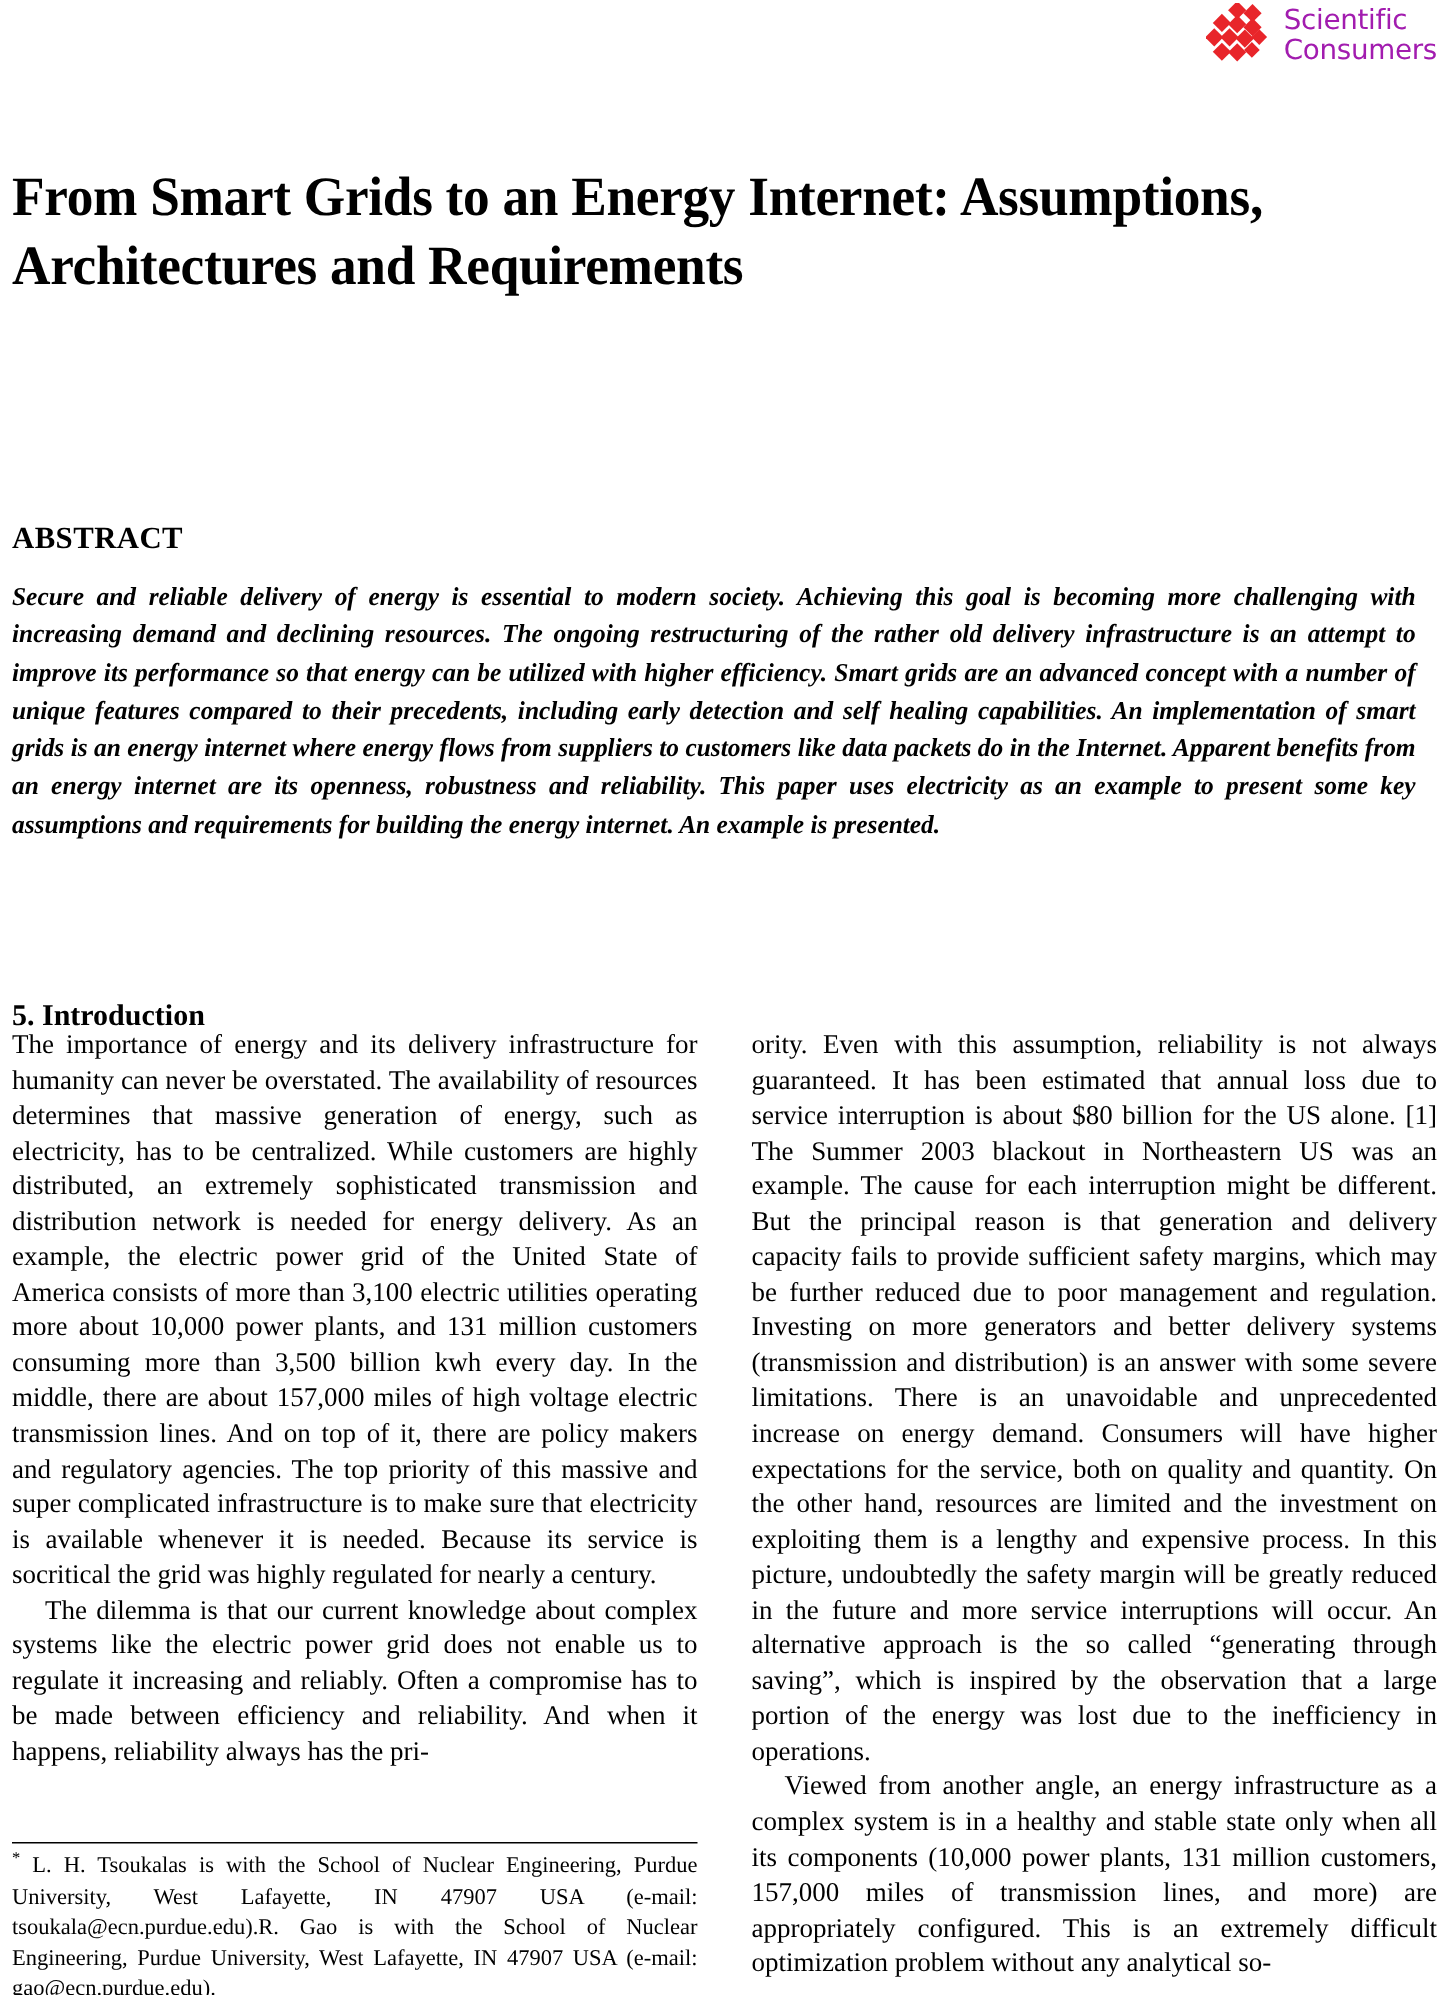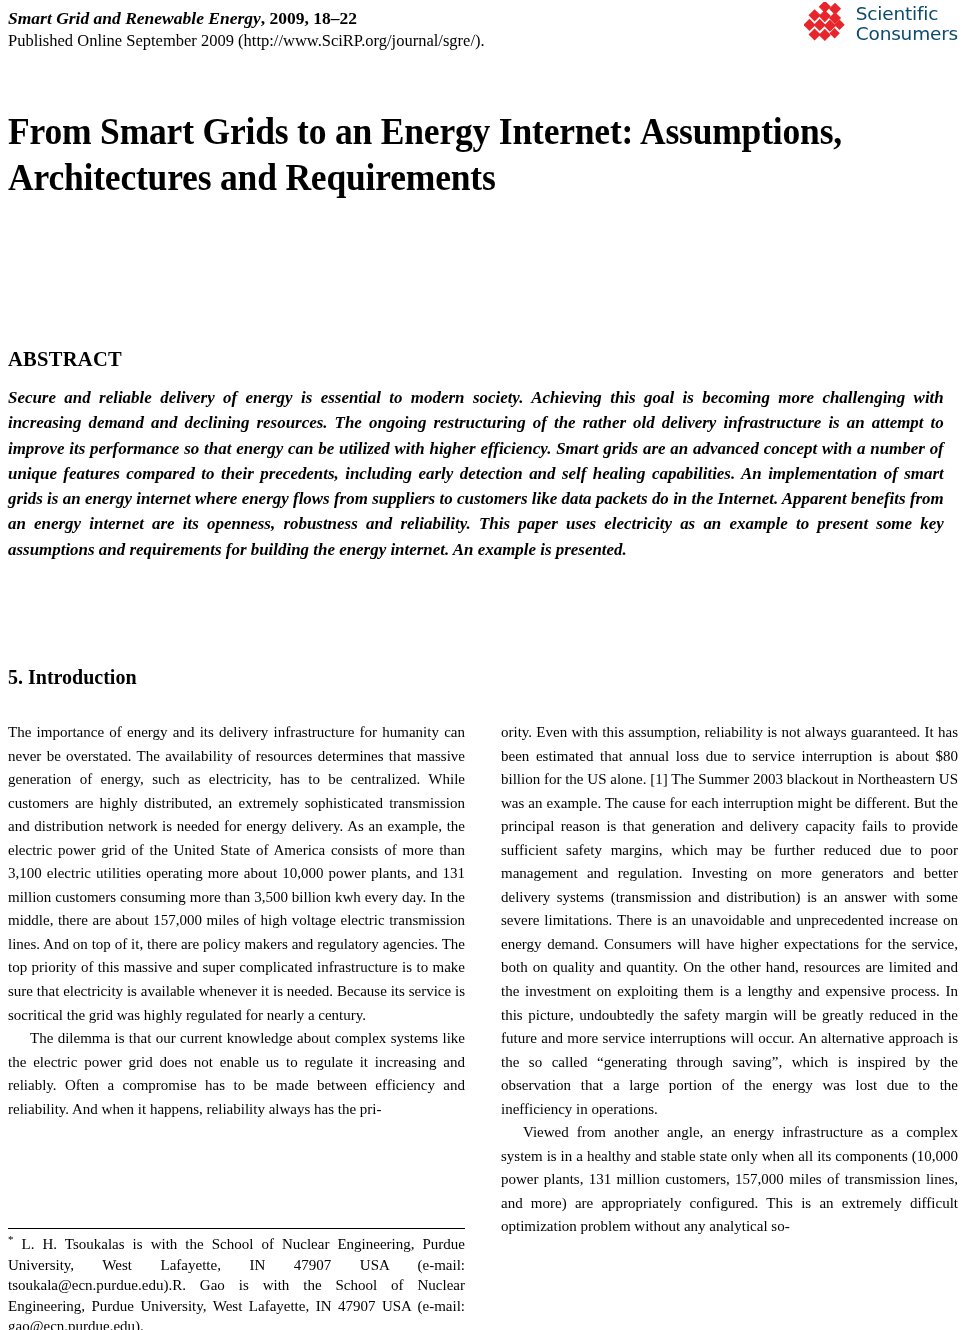--- a/index.html
+++ b/index.html
@@ -56,21 +56,21 @@
     gap: 6px;
   }
   .logo-mark {
     width: 46px;
     height: 44px;
     flex: 0 0 auto;
   }
   .logo-text {
     font-family: "DejaVu Sans", "Liberation Sans", sans-serif;
     line-height: 1.06;
-    color: #0c4a6e;
+    color: #a21caf;
   }
   .logo-text .l1 {
     display: block;
     font-size: 18.5px;
     letter-spacing: -0.2px;
   }
   .logo-text .l2 {
     display: block;
     font-size: 18.5px;
     letter-spacing: -0.2px;
@@ -134,23 +134,23 @@
     top: 648px;
     left: 8px;
     font-weight: bold;
     font-size: 20px;
     line-height: 24px;
   }
 
   
   .col {
     position: absolute;
-    top: 721px;
+    top: 685px;
     width: 457px;
-    font-size: 15px;
+    font-size: 18px;
     line-height: 23.55px;
     text-align: justify;
     text-justify: inter-word;
   }
   .col-left  { left: 8px; }
   .col-right { left: 501px; }
 
   .col p {
     margin: 0;
     text-indent: 0;
@@ -182,24 +182,20 @@
     font-size: 11px;
     vertical-align: super;
     line-height: 0;
   }
 </style>
 </head>
 <body>
 
 <div class="page">
 
-  <div class="runhead">
-    <div class="runhead-line1"><span class="runhead-journal">Smart Grid and Renewable Energy</span><span>, 2009, 18–22</span></div>
-    <div class="runhead-line2">Published Online September 2009 (http://www.SciRP.org/journal/sgre/).</div>
-  </div>
 
   <div class="logo">
     <svg class="logo-mark" viewBox="0 0 46 44">
       <g fill="#e8252a">
         <rect x="16.5" y="0.5" width="8.6" height="8.6" transform="rotate(45 20.8 4.8)"></rect>
         <rect x="26.7" y="2.5" width="8.6" height="8.6" transform="rotate(45 31 6.8)"></rect>
         <rect x="6.3" y="9.0" width="8.6" height="8.6" transform="rotate(45 10.6 13.3)"></rect>
         <rect x="16.5" y="9.8" width="8.6" height="8.6" transform="rotate(45 20.8 14.1)"></rect>
         <rect x="26.7" y="11.8" width="8.6" height="8.6" transform="rotate(45 31 16.1)"></rect>
         <rect x="1.2" y="18.6" width="8.6" height="8.6" transform="rotate(45 5.5 22.9)"></rect>

